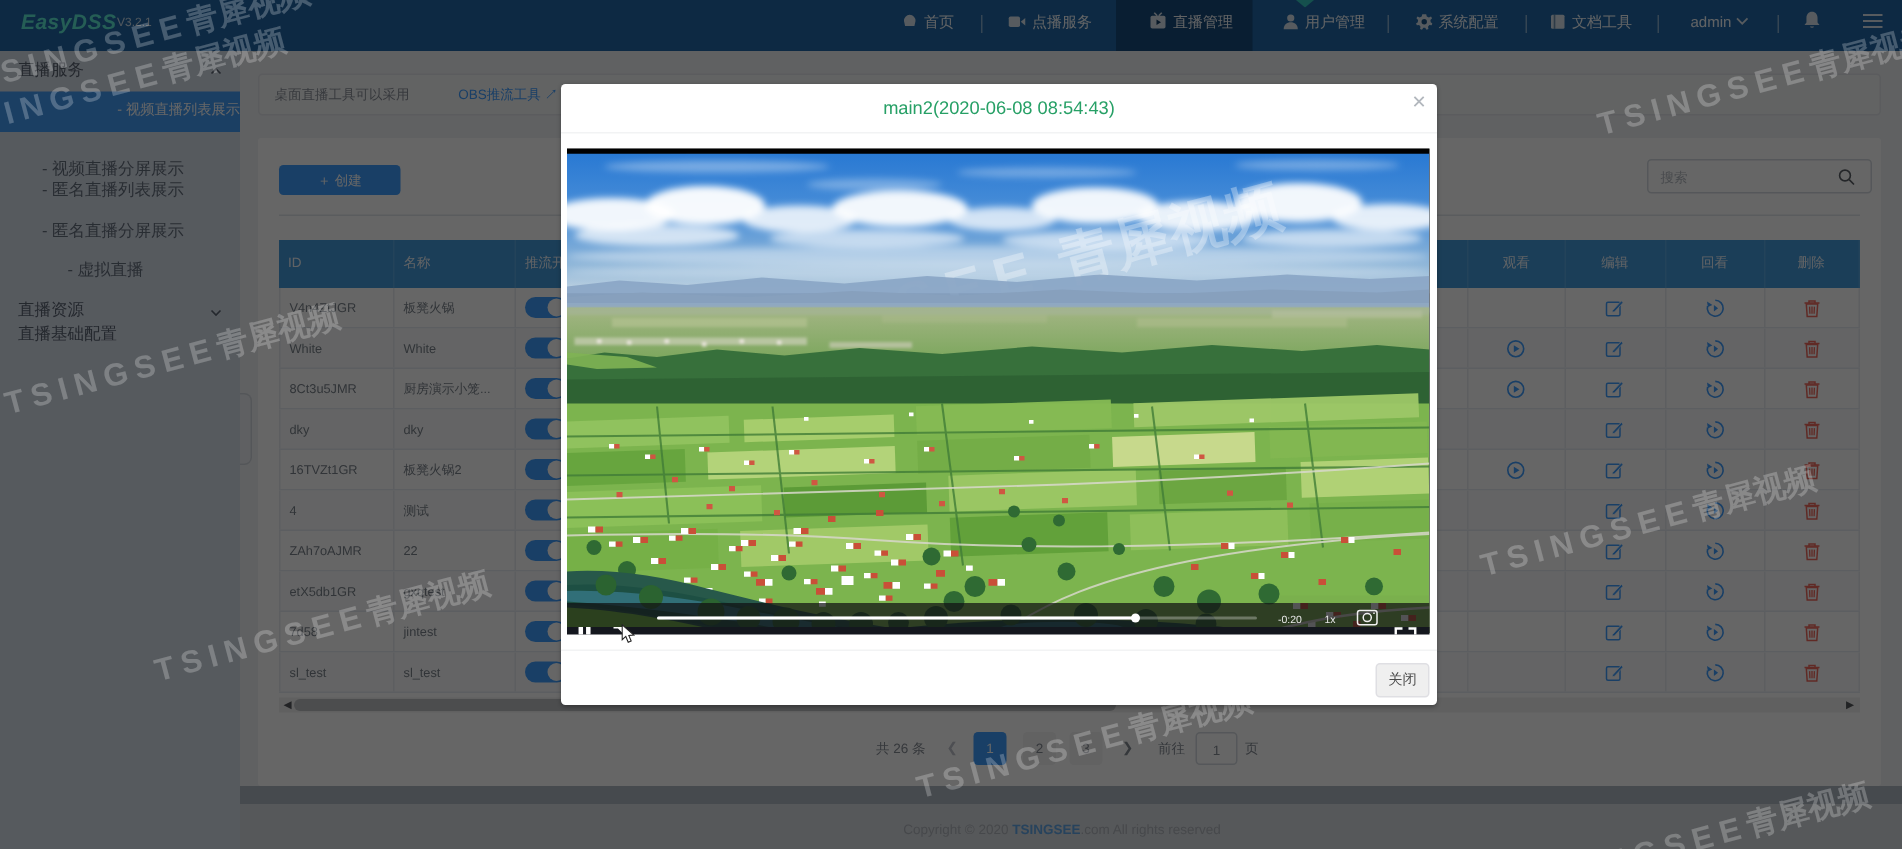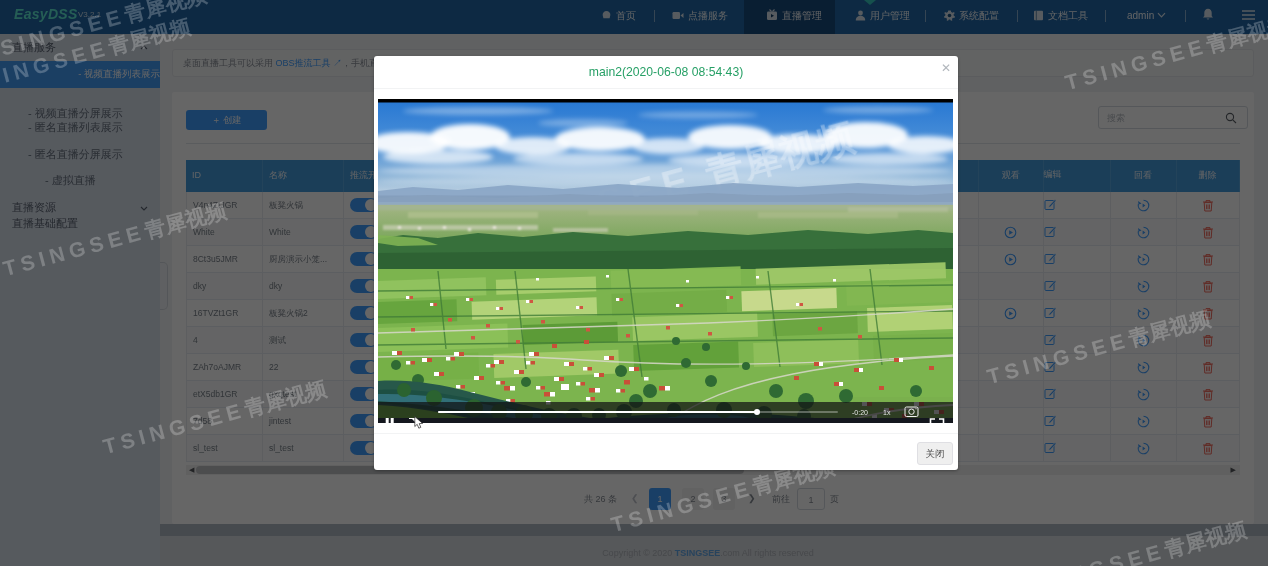--- a/index.html
+++ b/index.html
@@ -15,36 +15,36 @@
 .nicon { display:inline-block; vertical-align:-2px; margin-right:4px; }
 
 #side { position:absolute; left:0; top:34px; width:160px; height:532px; background:#d8e0ec; z-index:1; }
 .sitem { position:absolute; left:0; width:160px; height:26.5px; line-height:26.5px; color:#5a6472; font-size:11px; padding-left:12px; }
 .sitem2 { padding-left:28px; color:#65707e; }
 #sactive { position:absolute; left:0; top:27px; width:160px; height:26.5px; line-height:26.5px; background:#459ef8; color:#fff; font-size:9.5px; padding-left:28px;text-align:right; }
 #handle { position:absolute; left:160px; top:262px; width:8px; height:48px; background:#eef1f5; border:1px solid #d3d8de; border-left:none; border-radius:0 5px 5px 0; z-index:1; }
 
 #content { position:absolute; left:160px; top:34px; width:1108px; height:532px; z-index:0; }
 #infobox { position:absolute; left:12px; top:15px; width:1082px; height:28px; background:#f6f7f8; border:1px solid #e3e6ea; border-radius:3px; color:#8a9099; font-size:9px; line-height:26px; padding-left:10px; }
-#infobox a { color:#409eff; text-decoration:none; }
+#infobox a { color:#409eff; text-decoration:none;margin-left:30px; }
 #card { position:absolute; left:12px; top:58px; width:1082px; height:432px; background:#fff; border-radius:2px; }
 #btncreate { position:absolute; left:14px; top:18px; width:81px; height:20px; background:#409eff; border-radius:3px; color:#fff; font-size:9px; line-height:20px; text-align:center; }
 #search { position:absolute; left:926px; top:14px; width:150px; height:23px; border:1px solid #d5dae0; border-radius:3px; background:#fff; }
 #search span { position:absolute; left:8px; top:5px; color:#b4b9c0; font-size:9px; }
 #toolline { position:absolute; left:14px; top:51px; width:1054px; height:1px; background:#e2e6ea; }
 
 #table { position:absolute; left:14px; top:68px; width:1054px; }
 .trow { display:flex; height:27.05px; border-bottom:1px solid #e6ebf2; color:#7b838c; font-size:8.5px; background:#fff; }
 .trow.stripe { background:#fafbfc; }
 .trow>div { border-right:1px solid #e8ecf1; padding-left:6px; line-height:26px; overflow:hidden; white-space:nowrap; }
 .trow>div:first-child { border-left:1px solid #e8ecf1; }
 #thead { display:flex; height:31.5px; background:#459bdd; color:#f0f6fb; font-size:9px; }
 #thead>div { border-right:1px solid #58a7e2; padding-left:6px; line-height:31px; }
 .c1{width:77px;} .c2{width:81px;} .c3{width:106px;} .c4{width:250px;} .c5{width:220px;} .c6{width:59px;}
-.c7{width:64.5px;text-align:center;padding-left:0 !important;} .c8{width:67px;text-align:left;padding-left:0 !important;font-family:Liberation Mono, monospace;}
+.c7{width:64.5px;text-align:center;padding-left:0 !important;} .c8{width:67px;text-align:center;padding-left:0 !important;}
 .c9{width:66px;text-align:center;padding-left:0 !important;} .c10{width:63px;text-align:center;padding-left:0 !important;border-right:none;}
 .sw { position:relative; display:inline-block; width:28px; height:14px; background:#409eff; border-radius:7px; margin-top:6px; }
 .sw i { position:absolute; right:1px; top:1px; width:12px; height:12px; background:#fff; border-radius:50%; }
 .icon { display:inline-block; vertical-align:middle; }
 
 #hscroll { position:absolute; left:14px; top:373px; width:1054px; height:10px; background:#f0f0f0; }
 #hthumb { position:absolute; left:10px; top:1px; width:548px; height:8px; background:#bfc1c4; border-radius:4px; }
 #harrow { position:absolute; right:4px; top:1px; color:#55585c; font-size:7px; }
 #harrowl { position:absolute; left:3px; top:1px; color:#55585c; font-size:7px; }
 

